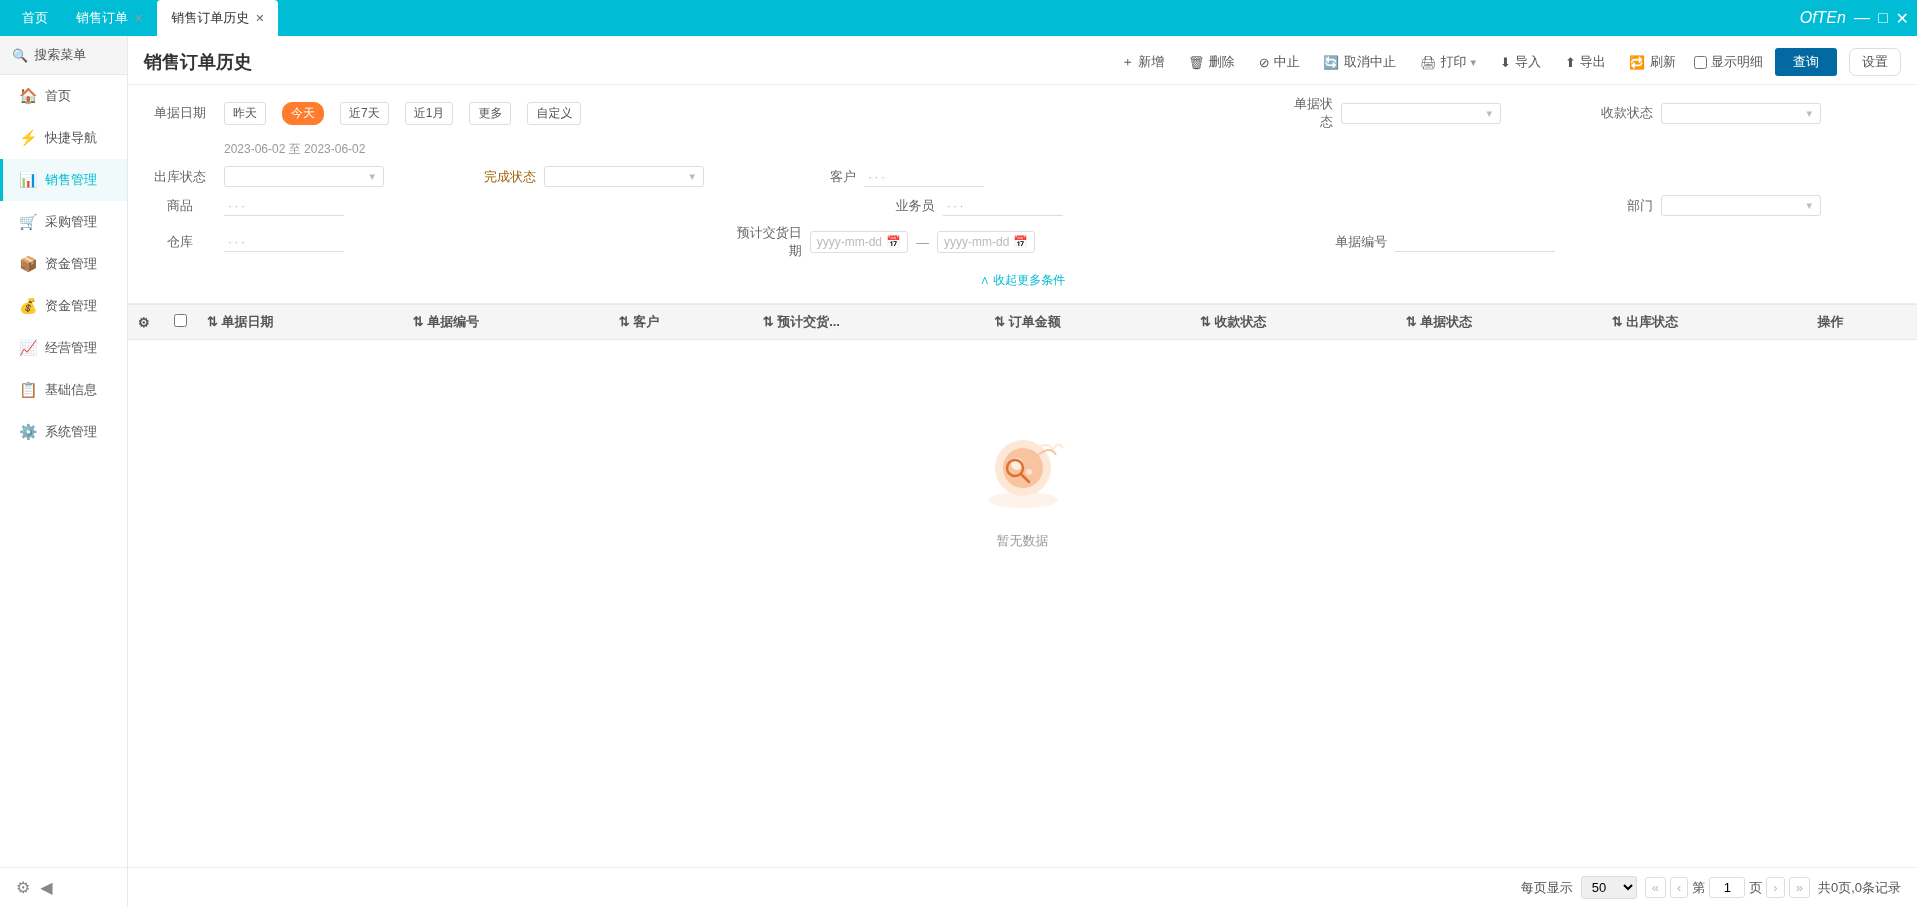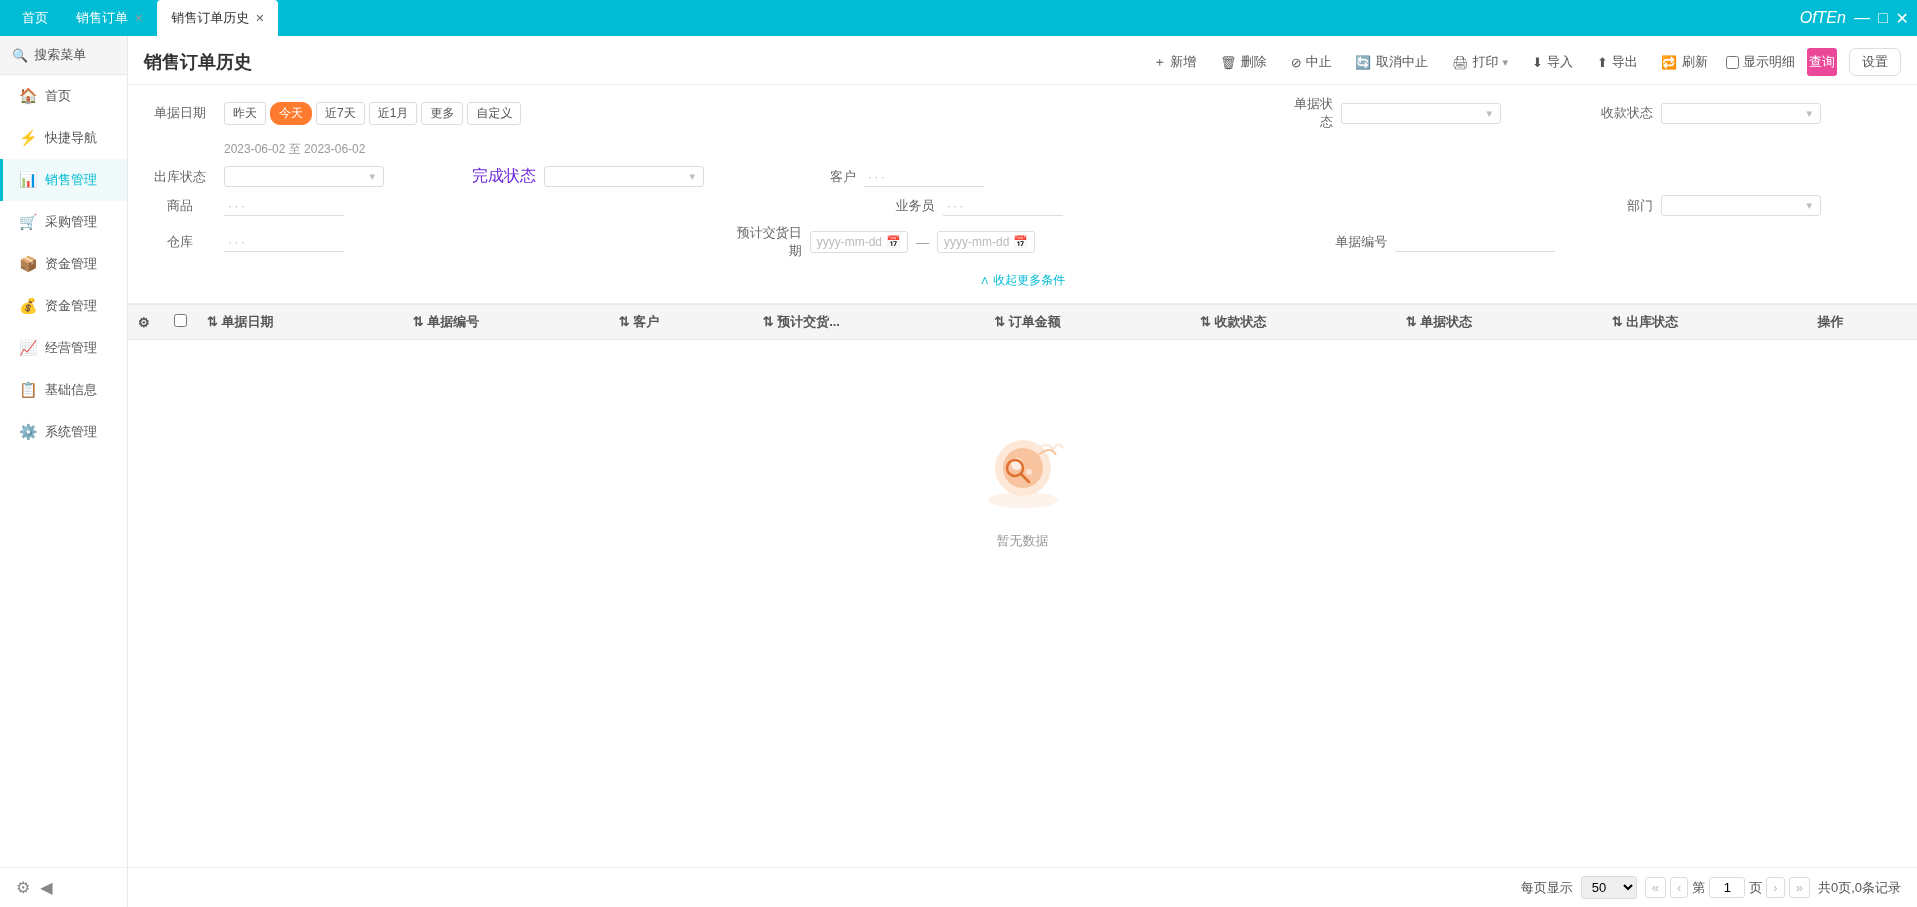--- a/index.html
+++ b/index.html
@@ -30,31 +30,31 @@
 
     
     .content { flex: 1; display: flex; flex-direction: column; overflow: hidden; }
 
     
     .page-header { display: flex; align-items: center; justify-content: space-between; padding: 12px 16px 8px; background: #fff; border-bottom: 1px solid #eee; flex-shrink: 0; }
     .page-title { font-size: 18px; font-weight: bold; color: #333; }
     .toolbar { display: flex; align-items: center; gap: 12px; }
     .toolbar-btn { display: flex; align-items: center; gap: 4px; font-size: 13px; color: #555; cursor: pointer; padding: 4px 6px; border-radius: 3px; }
     .toolbar-btn.with-arrow::after { content: '▾'; font-size: 11px; color: #999; }
-    .query-btn { background: #ec4899; color: #fff; border: none; padding: 5px 2px; border-radius: 3px; cursor: pointer; font-size: 13px; }
+    .query-btn { background: #0369a1; color: #fff; border: none; padding: 5px 18px; border-radius: 3px; cursor: pointer; font-size: 13px; }
     .settings-btn { border: 1px solid #ddd; color: #555; background: #fff; padding: 4px 12px; border-radius: 7px; cursor: pointer; font-size: 13px; }
     .show-detail-label { display: flex; align-items: center; gap: 4px; font-size: 13px; color: #555; }
     .show-detail-label input { cursor: pointer; }
 
     
     .filter-area { background: #fff; padding: 10px 16px; border-bottom: 1px solid #eee; flex-shrink: 0; }
     .filter-row { display: flex; align-items: center; margin-bottom: 8px; gap: 0; }
     .filter-label { width: 80px; color: #666; font-size: 13px; text-align: center; padding-right: 8px; flex-shrink: 0; }
     .filter-control { display: flex; align-items: center; flex: 1; min-width: 0; }
-    .date-group { display: flex; align-items: center; gap: 4px; flex-wrap: wrap; }
+    .date-group { display: flex; align-items: center; gap: 16px; flex-wrap: wrap; }
     .date-btn { padding: 2px 8px; border-radius: 3px; cursor: pointer; font-size: 12px; border: 1px solid #ddd; background: #fff; color: #555; }
     .date-btn.active { background: #ff7b2e; color: #fff; border-color: #ff7b2e; border-radius: 10px; }
     .date-range { color: #999; font-size: 12px; margin-top: 2px; }
     .select-field { display: flex; align-items: center; border: 1px solid #ddd; border-radius: 3px; padding: 3px 8px; background: #fff; cursor: pointer; min-width: 160px; max-width: 240px; font-size: 13px; color: #bbb; justify-content: space-between; }
     .select-field .arrow { font-size: 11px; color: #bbb; }
     .text-field { display: flex; align-items: center; border-bottom: 1px solid #ddd; padding: 2px 4px; min-width: 120px; font-size: 13px; color: #bbb; cursor: pointer; }
     .text-field .dots { color: #bbb; letter-spacing: 2px; }
     .date-input { border: 1px solid #ddd; border-radius: 3px; padding: 3px 6px; font-size: 12px; color: #bbb; background: #fff; min-width: 90px; display: flex; align-items: center; gap: 4px; cursor: pointer; text-align: right; }
     .date-input .cal-icon { color: #bbb; }
     .date-sep { margin: 0 4px; color: #999; }
@@ -240,21 +240,21 @@
         </div>
 
         <div class="filter-row">
           <span class="filter-label">出库状态</span>
           <div class="filter-control" style="max-width:240px;">
             <div class="select-field">
               <span></span>
               <span class="arrow">▾</span>
             </div>
           </div>
-          <div style="width:80px; text-align:right; padding-right:8px; color:#6d28d9; font-size:16px; flex-shrink:0;">完成状态</div>
+          <div style="width:80px; text-align:right; padding-right:8px; color:#a16207; font-size:13px; flex-shrink:0;">完成状态</div>
           <div class="filter-control" style="max-width:240px;">
             <div class="select-field">
               <span></span>
               <span class="arrow">▾</span>
             </div>
           </div>
           <div style="width:80px; text-align:right; padding-right:8px; color:#666; font-size:13px; flex-shrink:0;">客户</div>
           <div class="filter-control">
             <div class="text-field">
               <span class="dots">···</span>

